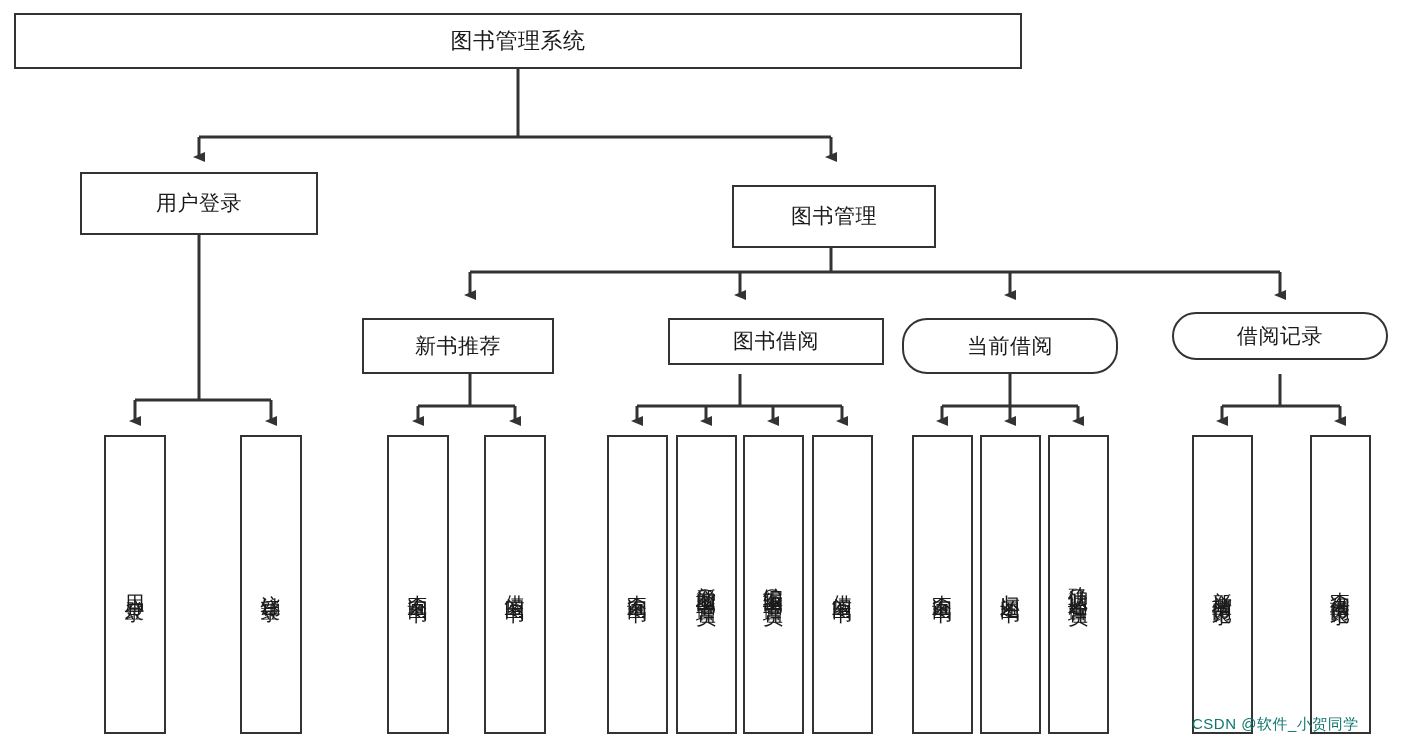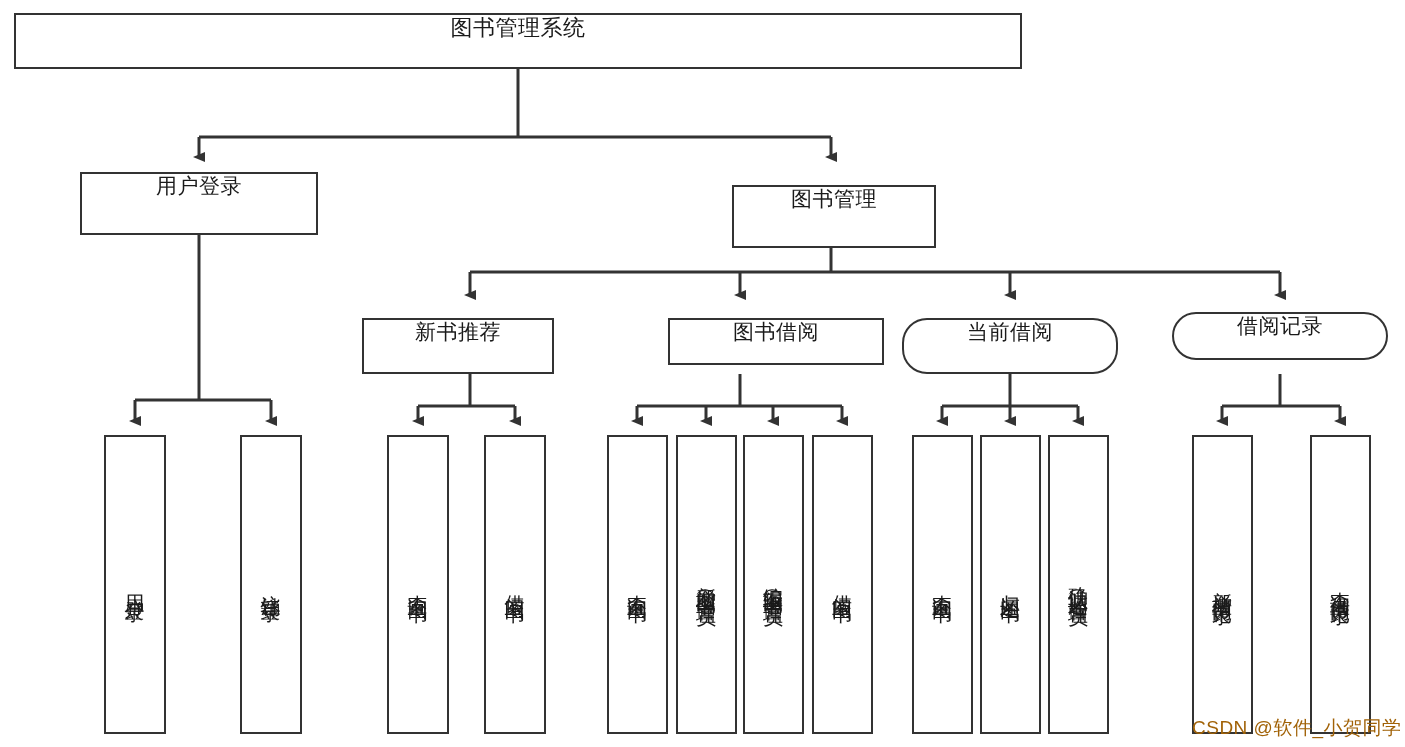--- a/index.html
+++ b/index.html
@@ -24,20 +24,21 @@
     width: 1405px;
     height: 747px;
     pointer-events: none;
   }
   .node {
     position: absolute;
     box-sizing: border-box;
     background: #ffffff;
     border: 2px solid #333333;
     display: flex;
+    align-items: center;
     justify-content: center;
     color: #1a1a1a;
   }
   .node .label {
     display: block;
     text-align: center;
     line-height: 1.16;
   }
   
   .node.horiz .label {
@@ -56,22 +57,22 @@
   .node.vert .label {
     writing-mode: vertical-rl;
     text-orientation: upright;
     font-size: 20px;
     letter-spacing: 3px;
     line-height: 1;
     max-height: 100%;
   }
   .watermark {
     position: absolute;
-    font-size: 19px;
-    color: #a16207;
+    font-size: 15px;
+    color: #0f766e;
     white-space: nowrap;
     letter-spacing: 0.5px;
   }
 </style>
 </head>
 <body>
 
 <div id="canvas">
 
   <svg class="connectors" viewBox="0 0 1405 747">

